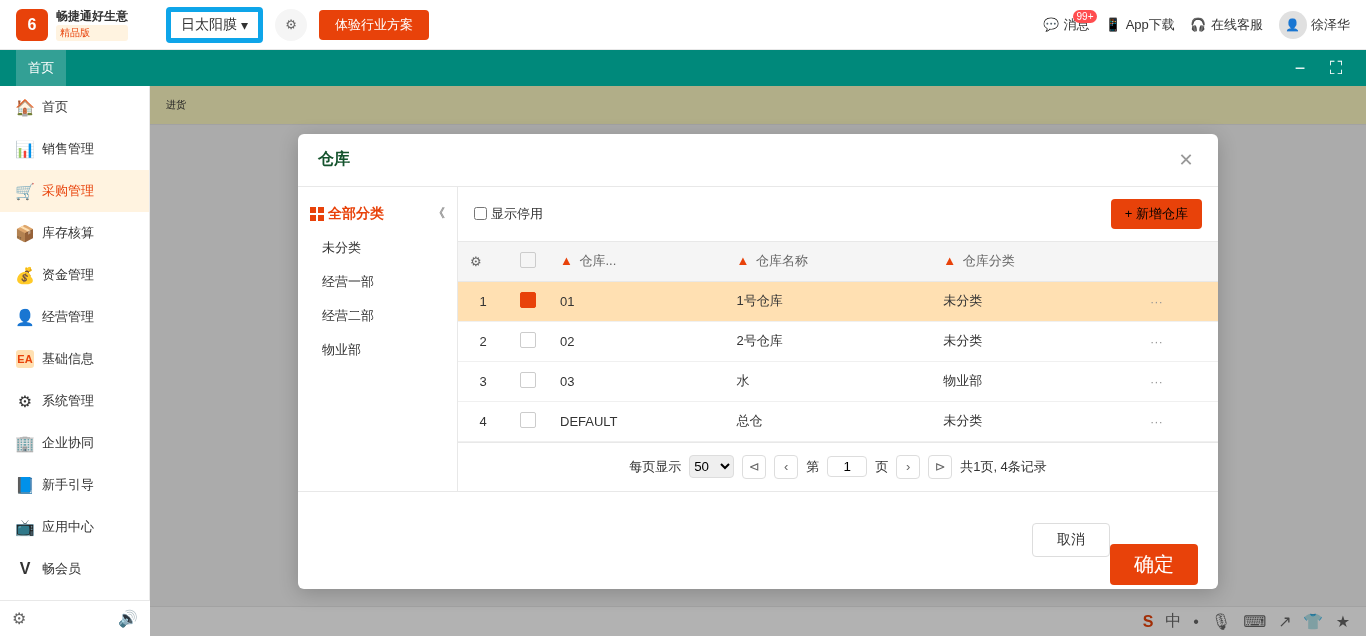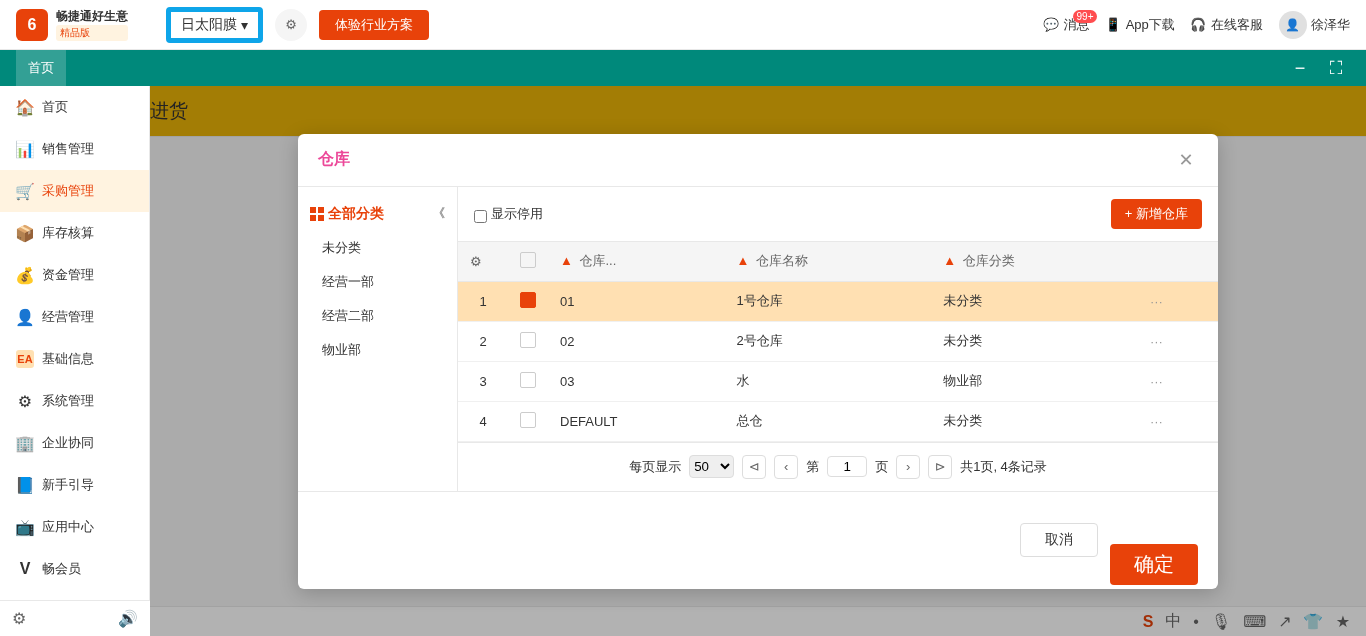--- a/index.html
+++ b/index.html
@@ -139,21 +139,21 @@
       width: 920px;
       max-height: 580px;
       box-shadow: 0 4px 20px rgba(0,0,0,0.2);
       display: flex; flex-direction: column;
     }
     .modal-header {
       display: flex; align-items: center; justify-content: space-between;
       padding: 14px 20px;
       border-bottom: 1px solid #e8e8e8;
     }
-    .modal-title { font-size: 16px; font-weight: bold; color: #ec4899; }
+    .modal-title { font-size: 16px; font-weight: bold; color: #14532d; }
     .modal-close {
       cursor: pointer; color: #999; font-size: 18px;
       width: 24px; height: 24px; display: flex; align-items: center; justify-content: center;
     }
     .modal-body {
       display: flex; flex: 1; overflow: hidden;
     }
 
     
     .category-panel {
@@ -186,24 +186,24 @@
     .search-input-wrap {
       display: flex; align-items: center;
       border: 1px solid #ddd; border-radius: 4px;
       padding: 4px 8px; gap: 6px; flex: 1; max-width: 300px;
     }
     .search-input-wrap input {
       border: none; outline: none; font-size: 13px; color: #333; width: 100%;
       background: transparent;
     }
     .show-disabled-check {
-      display: flex; align-items: flex-end; gap: 4px; color: #333; font-size: 13px;
+      display: flex; align-items: center; gap: 4px; color: #333; font-size: 13px;
     }
     .new-btn {
-      background: #e8420a; color: #ffffff; border: none;
+      background: #e8420a; color: #000000; border: none;
       padding: 6px 14px; border-radius: 4px; cursor: pointer; font-size: 13px;
       margin-left: auto;
     }
 
     
     .data-table { width: 100%; border-collapse: collapse; }
     .data-table thead tr { background: #f5f5f5; }
     .data-table th {
       padding: 10px 12px; text-align: left; color: #666; font-weight: normal;
       font-size: 13px; border-bottom: 1px solid #e8e8e8;
@@ -232,21 +232,20 @@
     }
     .pagination .page-input {
       width: 40px; border: 1px solid #ddd; border-radius: 4px;
       text-align: center; padding: 2px 4px;
     }
 
     
     .modal-footer {
       padding: 4px 20px;
       display: flex; align-items: center; justify-content: flex-end;
-      gap: 12px;
       border-top: 1px solid #e8e8e8;
     }
     .cancel-btn {
       background: #fff; color: #333; border: 1px solid #ddd;
       padding: 7px 24px; border-radius: 4px; cursor: pointer; font-size: 14px;
     }
     .confirm-btn {
       background: #e8420a; color: #fff; border: none;
       padding: 7px 24px; border-radius: 4px; cursor: pointer; font-size: 20px; margin-top: 48px;
     }
@@ -378,21 +377,21 @@
       <span>畅会员</span>
     </div>
     <div style="height:30px;"></div>
     <div style="position:absolute;bottom:0;left:0;width:150px;display:flex;align-items:center;justify-content:space-between;padding:8px 12px;border-top:1px solid #e8e8e8;background:#fff;">
       <span style="color:#666;font-size:16px;cursor:pointer;">⚙</span>
       <span style="color:#666;font-size:16px;cursor:pointer;">🔊</span>
     </div>
   </div>
 
   <div class="content-area">
-    <div style="padding:12px 0;background:#eab308;border-bottom:1px solid #e8e8e8;font-size:19px;color:#333;">
+    <div style="padding:12px 16px;background:#fef9c3;border-bottom:1px solid #e8e8e8;font-size:10px;color:#333;">
       进货
     </div>
 
     <div class="modal-backdrop">
       <div class="modal">
 
         <div class="modal-header">
           <span class="modal-title">仓库</span>
           <span class="modal-close">✕</span>
         </div>

